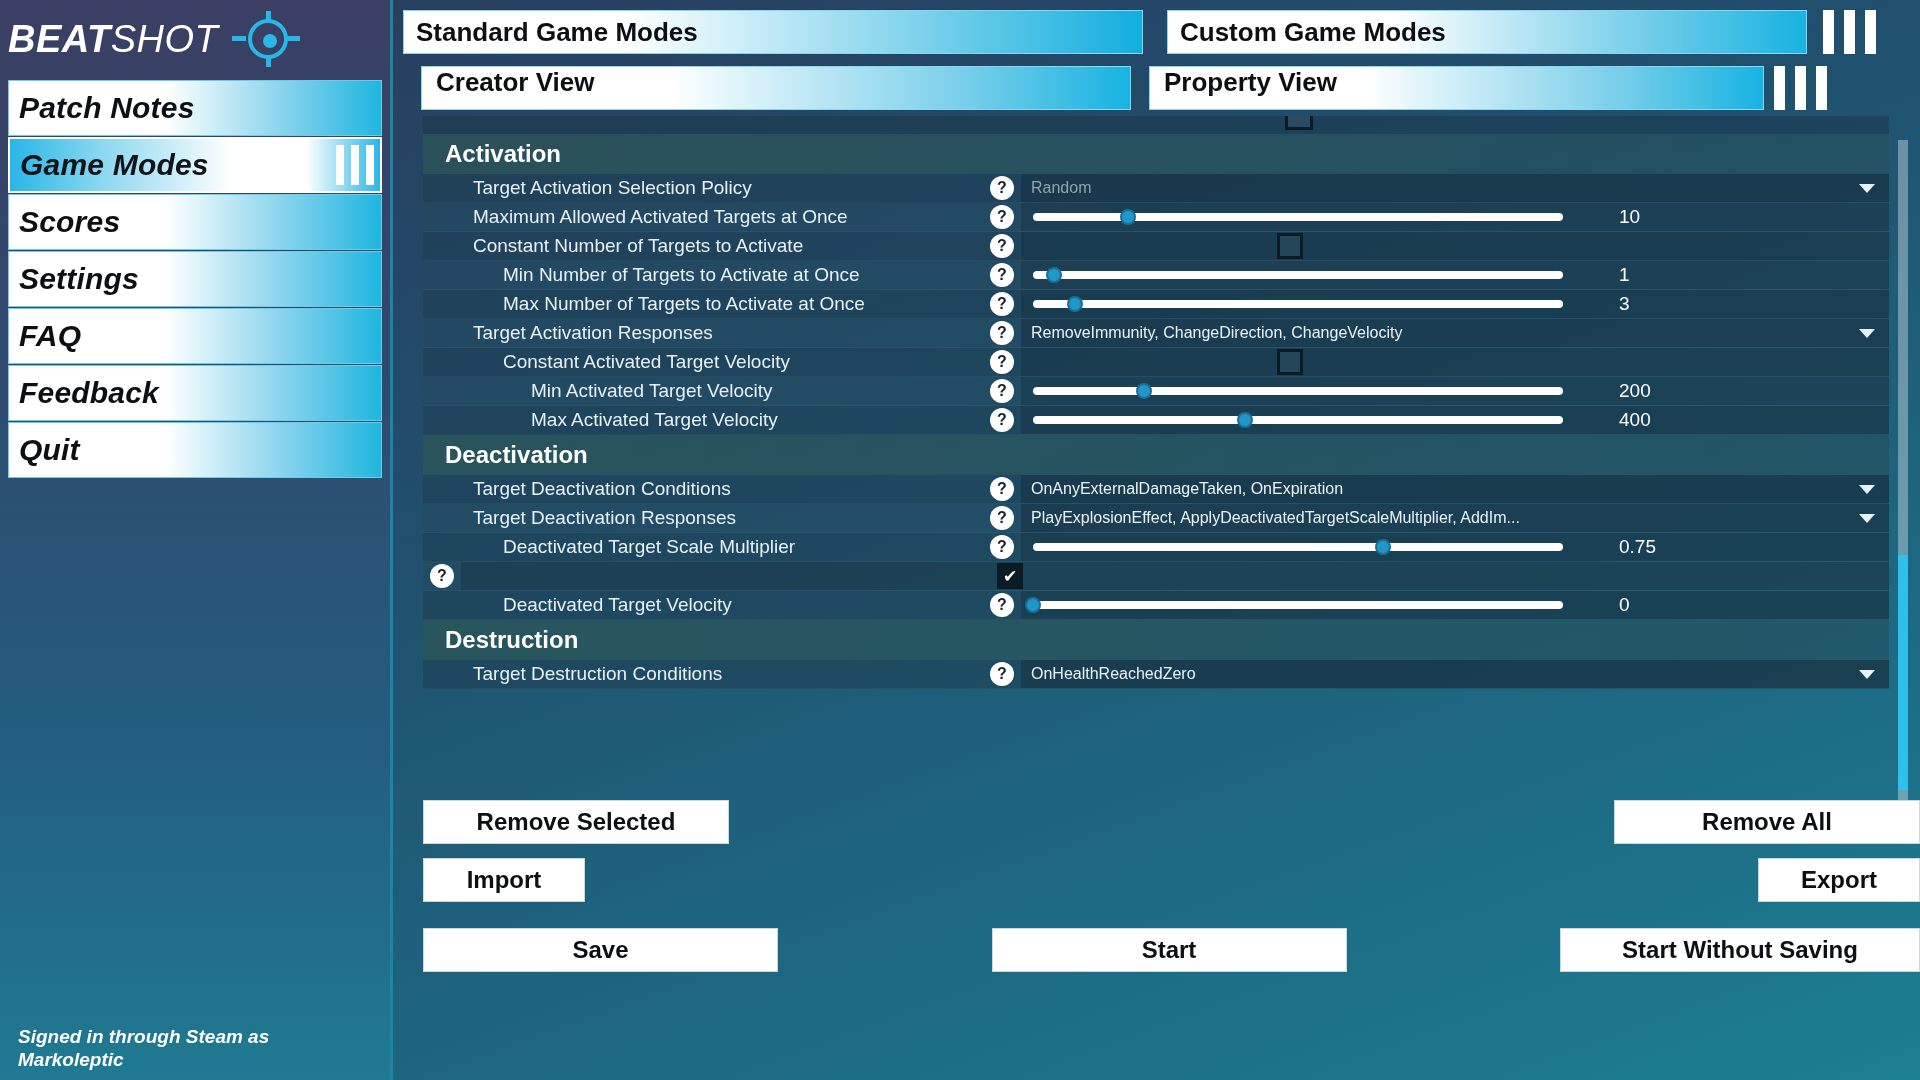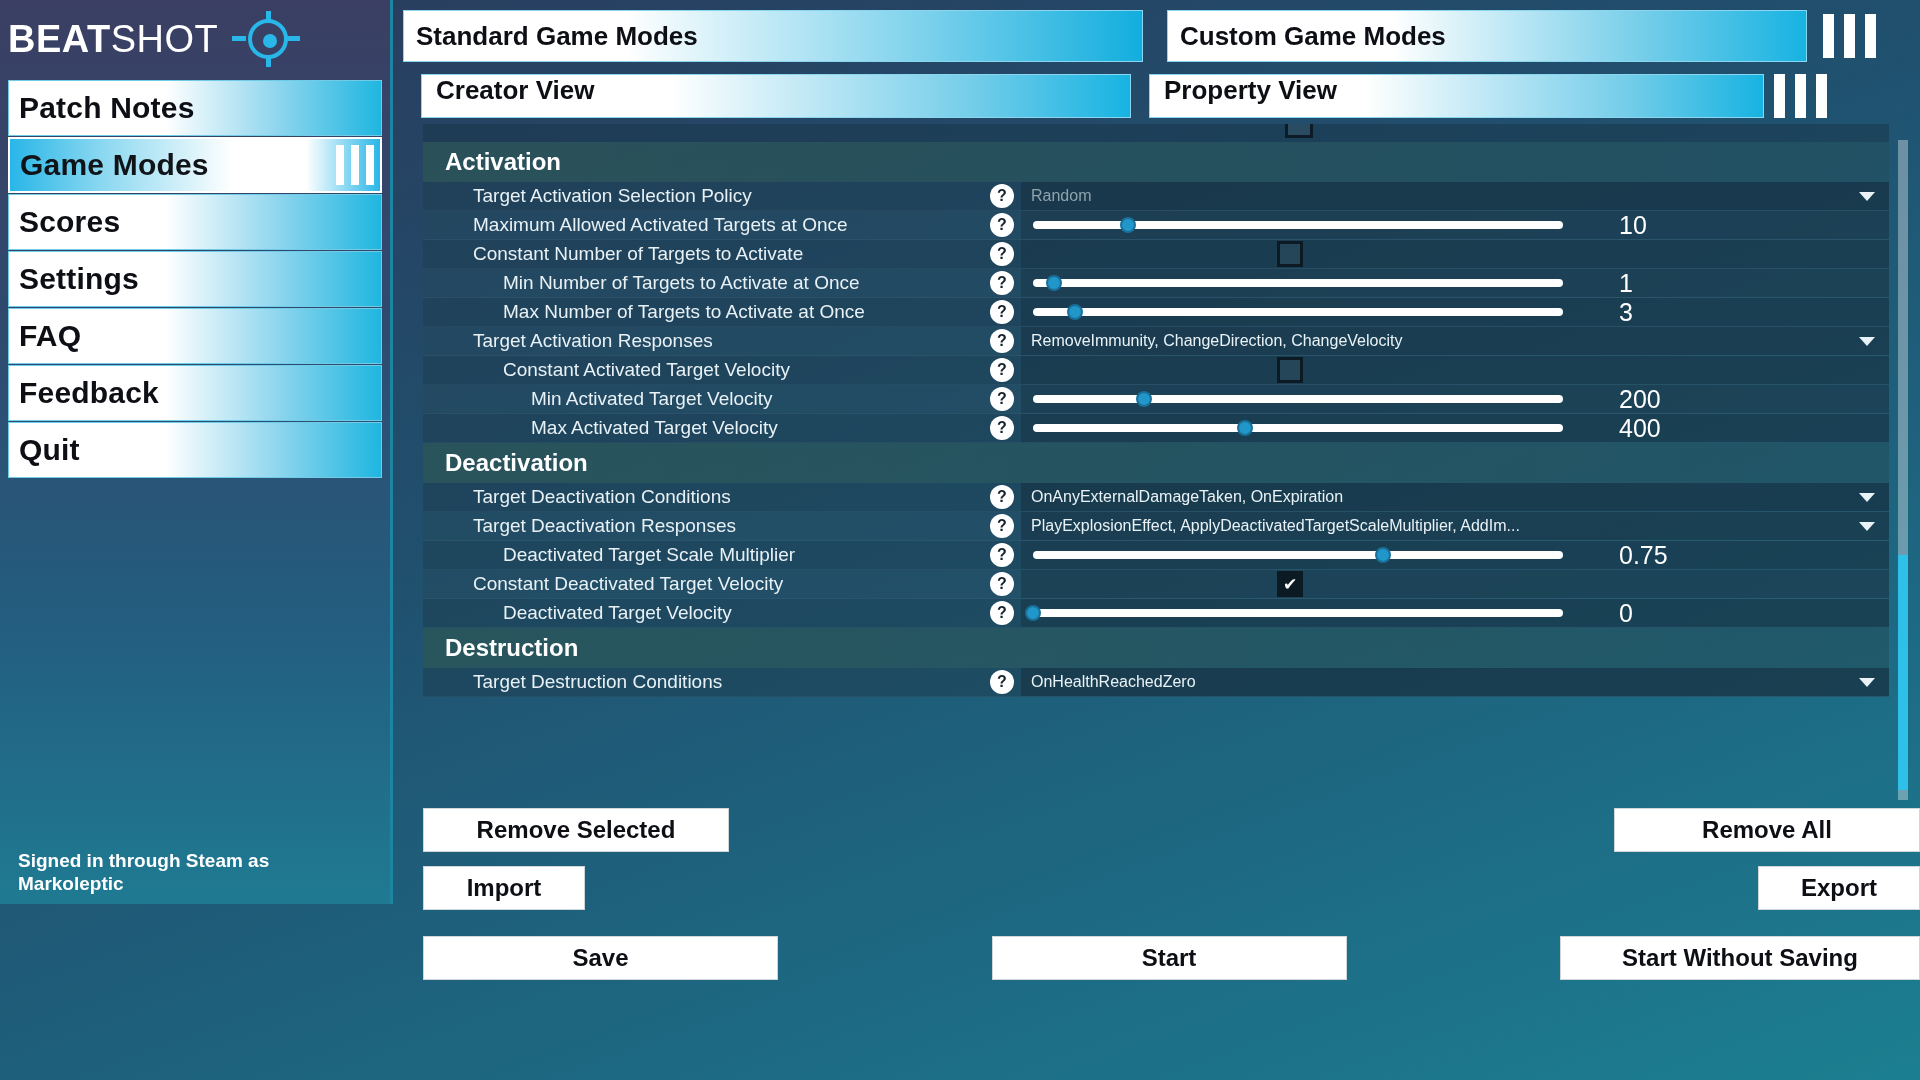--- a/index.html
+++ b/index.html
@@ -11,25 +11,26 @@
   }
   #app {
     position: relative;
     width: 1920px; height: 1080px;
     background: linear-gradient(160deg, #2b3a5c 0%, #20506e 40%, #1d6a84 75%, #1c7f91 100%);
     display: flex;
   }
 
   
   .sidebar {
-    width: 393px; height: 904px;
+    width: 393px; height: 1080px;
     background: linear-gradient(180deg, #3a3f63 0%, #2f4a6e 35%, #235e80 70%, #1f7a92 100%);
     position: relative;
     flex: 0 0 393px;
     border-right: 3px solid #1c86a2;
+    font-style: italic;
   }
   .logo {
     height: 78px;
     display: flex; align-items: center;
     padding-left: 8px;
     gap: 0px;
   }
   .logo-text {
     font-size: 38px; font-weight: bold; letter-spacing: 0.5px;
     color: #ffffff;
@@ -99,21 +100,21 @@
     position: relative;
     padding: 0;
   }
 
   .topbar-row {
     display: flex; align-items: center;
     padding: 10px 0 0 10px;
     gap: 24px;
   }
   .tab {
-    height: 52px;
+    height: 44px;
     display: flex; align-items: center;
     padding-left: 12px;
     font-size: 26px; font-weight: bold; color: #0d0f14;
     background: linear-gradient(90deg, #ffffff 0%, #ffffff 35%, #73cde9 75%, #17b3e2 100%);
     border: 1px solid #8ad6ee;
     cursor: pointer;
   }
   .tab.w1 { width: 740px; }
   .tab.w2 { width: 640px; }
   .tab.selected {
@@ -217,21 +218,21 @@
     width: 530px;
     margin-left: 6px;
   }
   .slider .knob {
     position: absolute; top: 50%; transform: translate(-50%, -50%);
     width: 16px; height: 16px; border-radius: 50%;
     background: #2196c9; border: 2px solid #1a6f99;
     cursor: pointer;
   }
   .slider-val {
-    color: #ffffff; font-size: 25px;
+    color: #ffffff; font-size: 19px;
     margin-left: 56px;
     min-width: 60px;
   }
   .checkbox-wrap {
     flex: 1 1 auto; display: flex; align-items: center; justify-content: center;
     background: rgba(22,48,64,0.45); height: 100%;
     padding-right: 330px;
   }
   .cbox {
     width: 26px; height: 26px;
@@ -525,21 +526,20 @@
           <div class="slider-wrap">
             <div class="slider">
               <div class="knob" style="left:66%"></div>
             </div>
             <div class="slider-val">0.75</div>
           </div>
         </div>
       </div>
 
       <div class="row alt">
-        <div class="name">Constant Deactivated Target Velocity</div>
         <div class="help">
             <span>?</span>
           </div>
         <div class="ctrl">
           <div class="checkbox-wrap">
             <div class="cbox checked"></div>
           </div>
         </div>
       </div>
 

